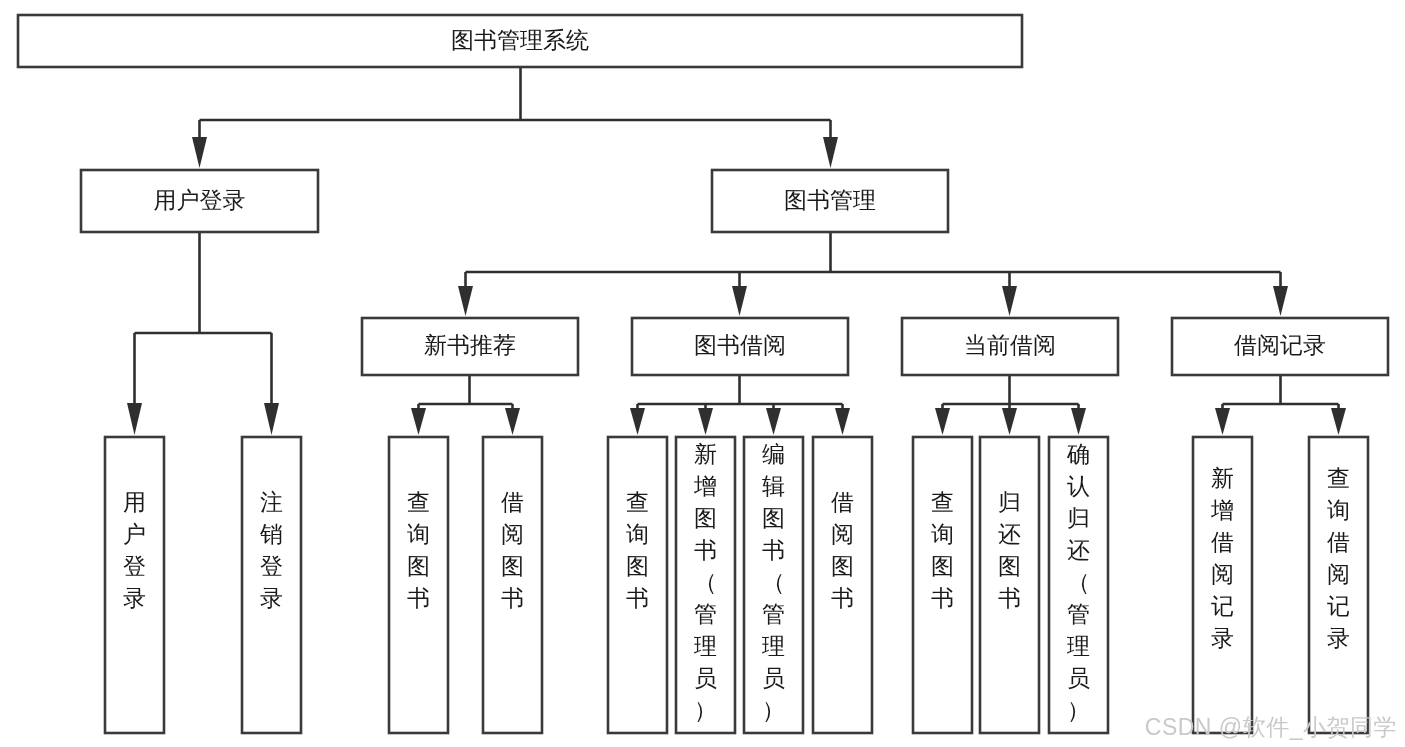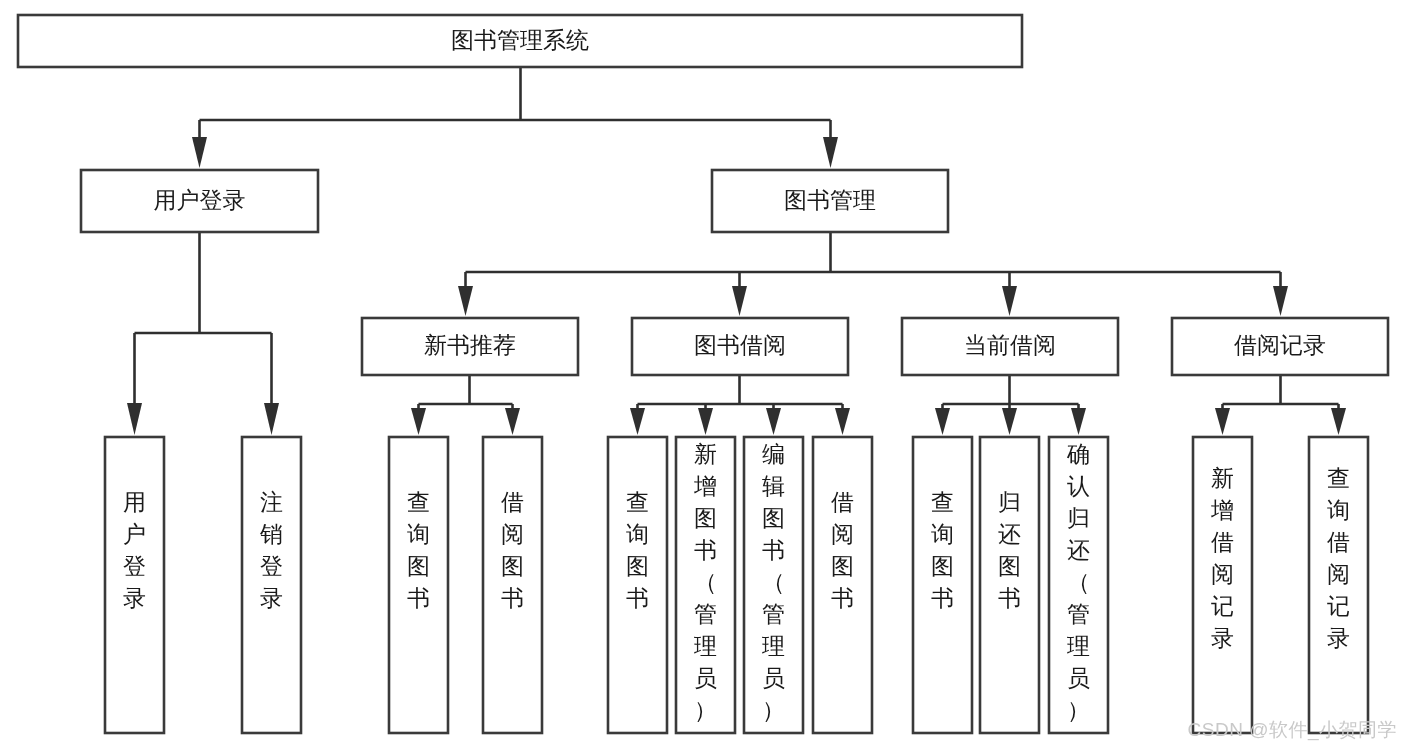--- a/index.html
+++ b/index.html
@@ -51,21 +51,21 @@
     font-family: "Liberation Sans", "DejaVu Sans", sans-serif;
     font-size: 23px;
     fill: #1a1a1a;
     text-anchor: middle;
   }
   .watermark {
     position: absolute;
     right: 8px;
     bottom: 4px;
     font-family: "Liberation Sans", "DejaVu Sans", sans-serif;
-    font-size: 19px;
+    font-size: 23px;
     color: #c9c9c9;
     white-space: nowrap;
     letter-spacing: 0.5px;
     user-select: none;
   }
 </style>
 </head>
 <body>
 
 <div id="diagram-root">

